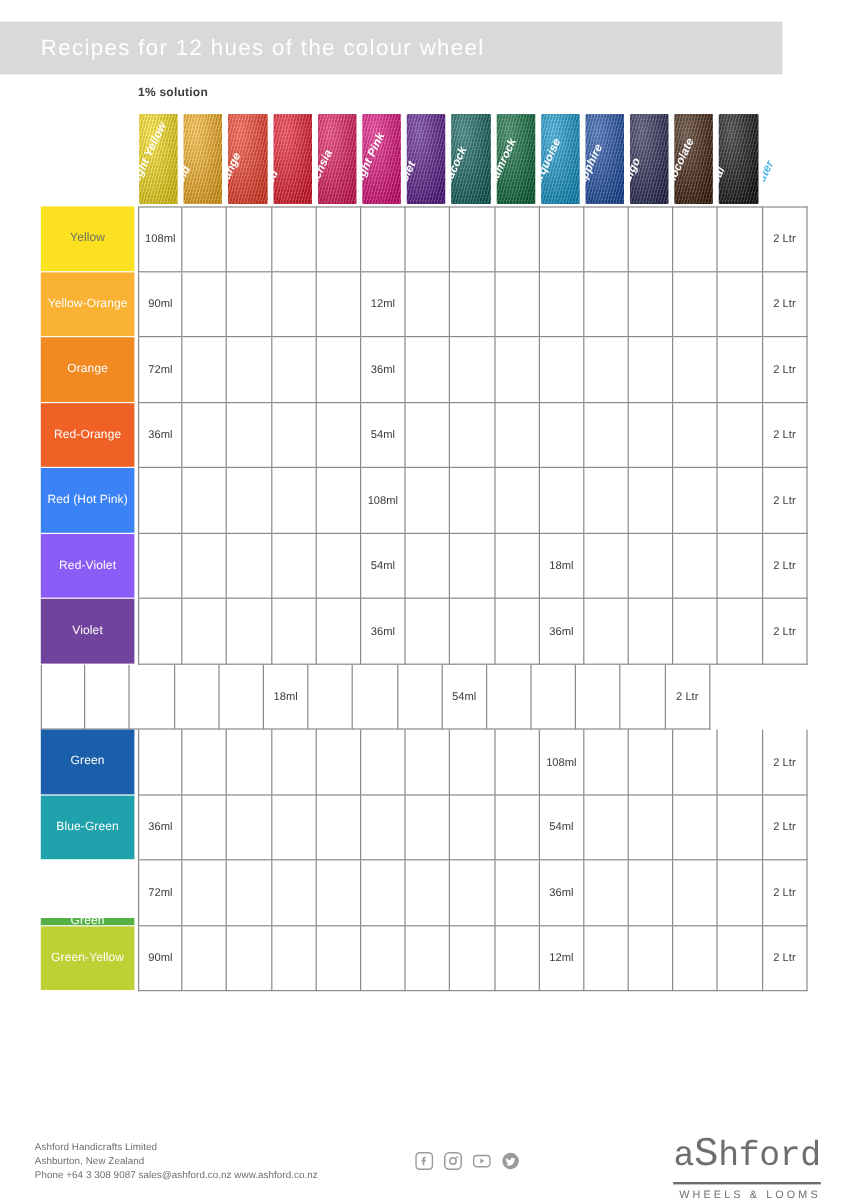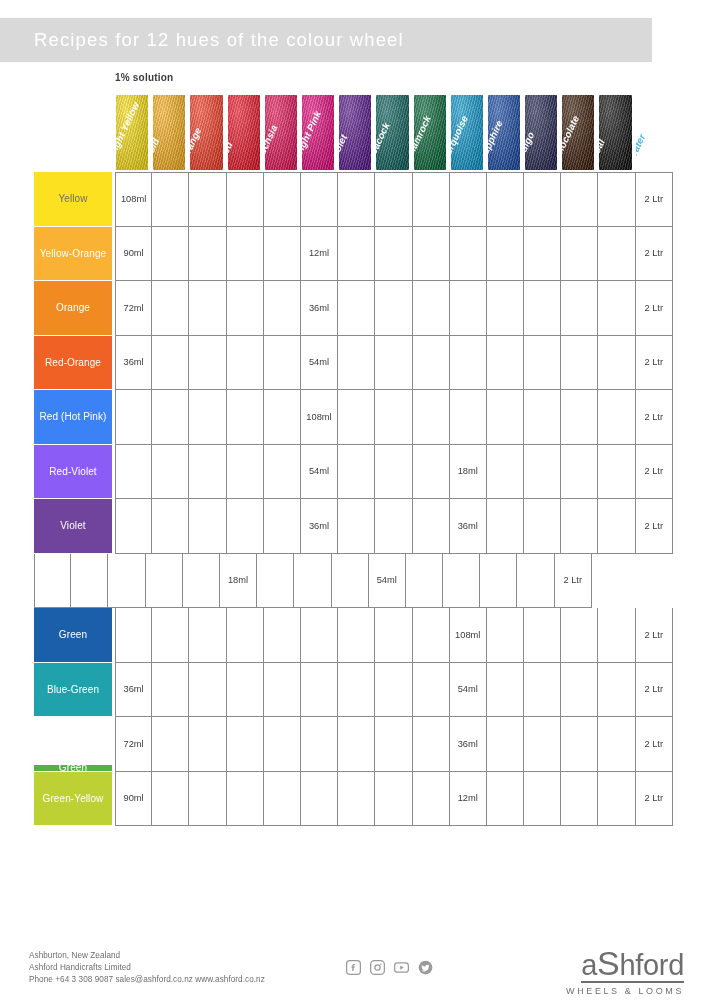--- a/index.html
+++ b/index.html
@@ -107,25 +107,25 @@
     font-size: 8.2px; line-height: 12.2px; color: #6e6e6e;
     letter-spacing: .05px;
   }
   .social {
     position: absolute; left: 346px; top: 14px;
     display: flex; gap: 9px; align-items: center;
   }
   .social svg { display: block; }
   .logo { position: absolute; right: 23px; top: 2px; text-align: right; }
   .logo-word {
-    font-family: Liberation Sans, sans-serif;
+    font-family: Liberation Mono, monospace;
     font-size: 29px; color: #6e6e6e; line-height: 30px;
     letter-spacing: -0.3px;
     border-bottom: 2px solid #6e6e6e;
-    padding-bottom: 1px; display: inline-block;
+    padding-bottom: 6px; display: inline-block;
   }
   .logo-word .big { font-size: 34px; }
   .logo-sub {
     font-size: 9px; color: #6e6e6e; letter-spacing: 2.6px;
     margin-top: 3px;
   }
 </style>
 </head>
 <body>
 
@@ -436,22 +436,22 @@
           <div class="cell"></div>
           <div class="cell"></div>
           <div class="cell"></div>
           <div class="cell">2 Ltr</div>
         </div>
       </div>
     </div>
 
   <div class="footer">
     <div class="footer-text">
+      <div>Ashford Handicrafts Limited</div>
       <div>Ashburton, New Zealand</div>
-      <div>Ashford Handicrafts Limited</div>
       <div>Phone +64 3 308 9087 sales@ashford.co.nz  www.ashford.co.nz</div>
     </div>
 
     <div class="social">
       <span>
         <svg width="15" height="15" viewBox="0 0 24 24">
             <rect x="1" y="1" width="22" height="22" rx="5" fill="none" stroke="#9a9a9a" stroke-width="2"></rect>
             <path d="M14.2 8.2h-1.3c-.4 0-.7.3-.7.8v1.4h2l-.3 2.1h-1.7v5.2h-2.2v-5.2H8.6v-2.1h1.4V9c0-1.6 1-2.6 2.5-2.6h1.7z" fill="#9a9a9a"></path>
           </svg>
       </span>

